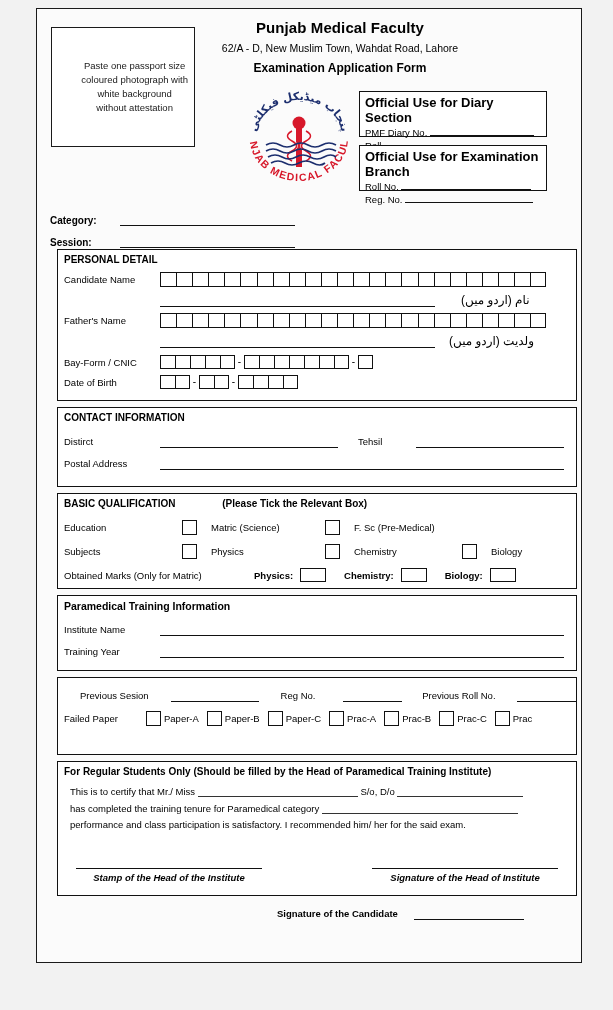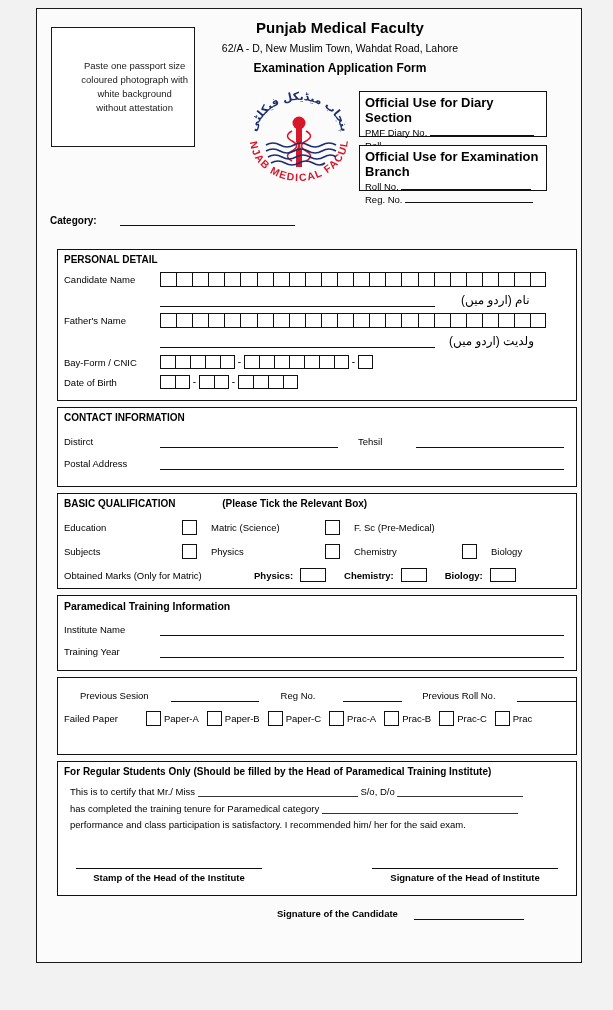--- a/index.html
+++ b/index.html
@@ -137,21 +137,21 @@
   }
   .fb { font-weight: bold; }
 
   .cert-line { font-size: 9.5px; line-height: 16.5px; white-space: nowrap; }
   .cert-line .fill {
     display: inline-block;
     border-bottom: 1px solid #333;
     height: 11px; vertical-align: -2px;
   }
 
-  .sig-lbl { font-size: 9.5px; font-weight: bold; text-align: center; }
+  .sig-lbl { font-size: 9.5px; font-weight: bold; text-align: center; font-style: italic; }
   .sig-line { border-bottom: 1.3px solid #111; height: 10px; }
 </style>
 </head>
 <body>
 
 <div class="page">
 
   <div class="photo-box">
     <div class="photo-text">
       <span>Paste one passport size</span><br>
@@ -219,20 +219,24 @@
     </div>
     <div class="off-row">
       <span>Reg. No.</span>
       <span class="dline" style="width:128px"></span>
     </div>
   </div>
 
   <div class="cat-wrap">
     <div class="cat-row">
       <span class="cat-lbl">Category:</span>
+      <span class="cat-line"></span>
+    </div>
+    <div class="cat-row" style="margin-top:5px">
+      <span class="cat-lbl">Session:</span>
       <span class="cat-line"></span>
     </div>
   </div>
 
   <div class="sec" style="top:240px; height:152px">
     <div class="sec-title">PERSONAL DETAIL</div>
 
     <div class="row" style="margin:7px 0 0 6px">
       <span class="lbl" style="width:96px">Candidate Name</span>
       <span class="comb">

